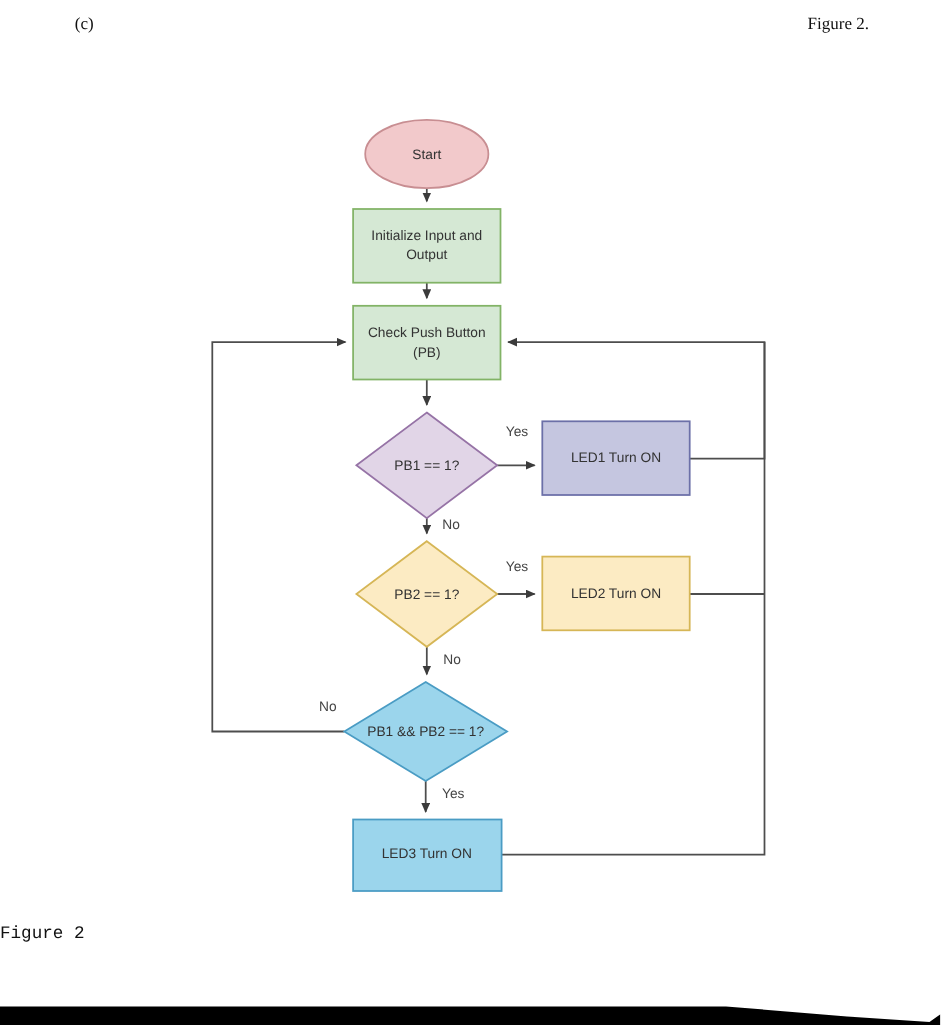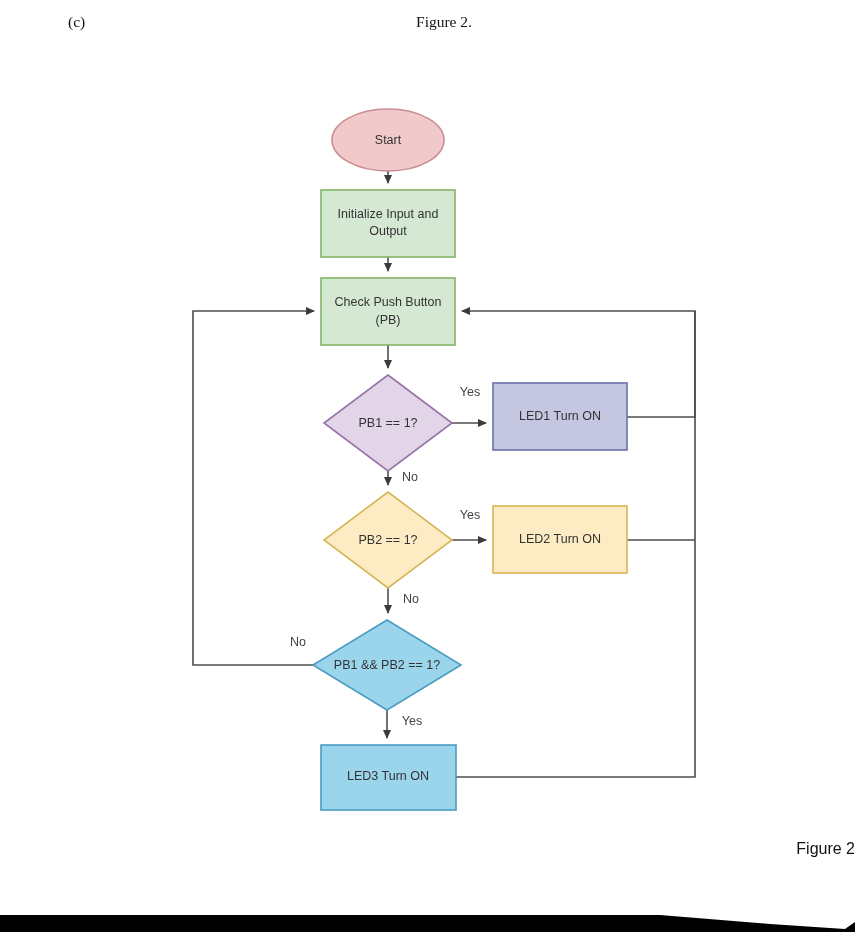--- a/index.html
+++ b/index.html
@@ -36,21 +36,21 @@
     flex: 0 0 30px;
     font-family: "Liberation Serif", serif;
   }
   .q-text {
     flex: 1 1 auto;
     text-align: justify;
     text-justify: inter-word;
   }
   .q-text .line2 {
     display: block;
-    text-align: center;
+    text-align: right;
   }
   #flowchart {
     position: absolute;
     left: 0;
     top: 80px;
     width: 855px;
     height: 760px;
   }
   .node-label {
     font-family: "Liberation Sans", sans-serif;
@@ -64,22 +64,22 @@
     font-size: 12.5px;
     fill: #444444;
     text-anchor: middle;
     dominant-baseline: middle;
   }
   .figure-caption {
     position: absolute;
     left: 0;
     top: 840px;
     width: 855px;
-    text-align: right;
-    font-family: Liberation Sans, sans-serif;
+    text-align: left;
+    font-family: Liberation Mono, monospace;
     font-size: 16px;
     color: #111111;
   }
   .scan-edge {
     position: absolute;
     left: 0;
     top: 908px;
     width: 855px;
     height: 24px;
     overflow: hidden;

